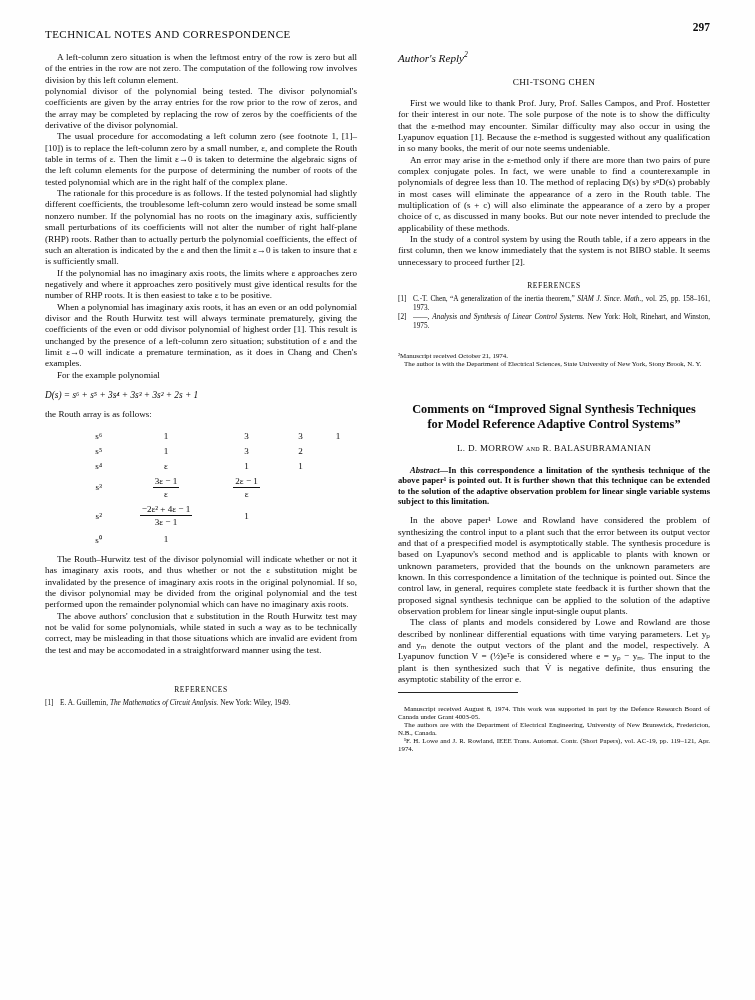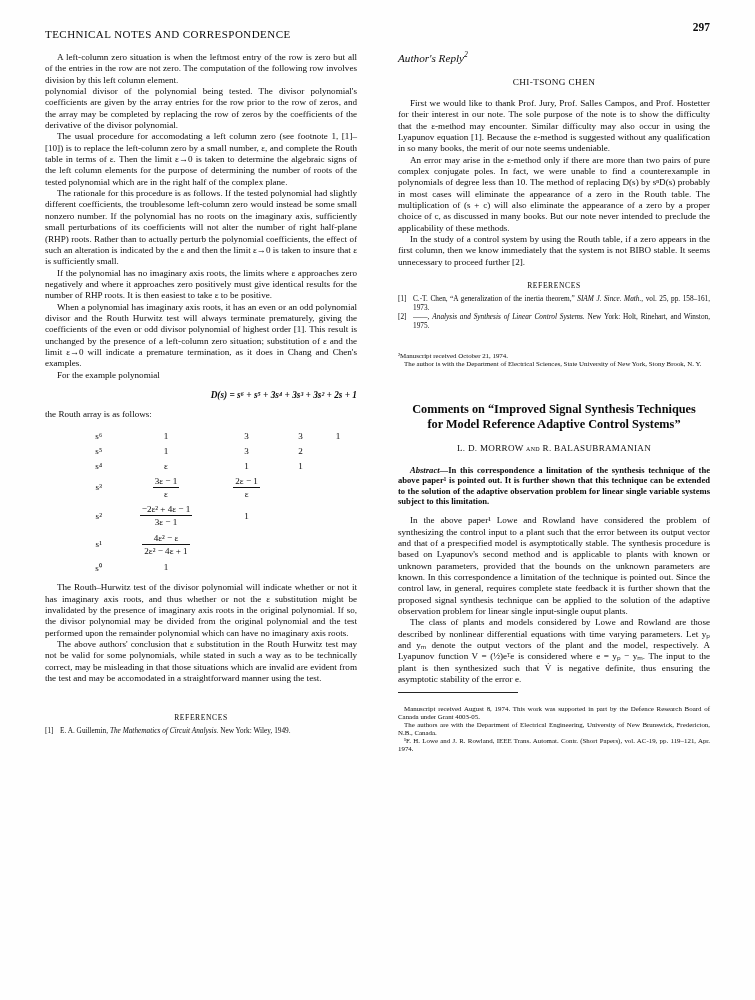--- a/index.html
+++ b/index.html
@@ -65,24 +65,23 @@
     line-height: 11.35px;
     text-align: justify;
     text-indent: 12px;
     hyphens: manual;
   }
   p.body.noind { text-indent: 0; }
   p.body.first { text-indent: 12px; }
 
   .eq {
     margin: 9px 0 9px 0;
-    text-align: right;
+    text-align: left;
     font-size: 9.3px;
     font-style: italic;
-    font-weight: bold;
   }
   sup, sub { font-size: 68%; line-height: 0; }
 
   
   .routh {
     margin: 8px 0 6px 0;
     width: 100%;
     border-collapse: collapse;
     font-size: 9.1px;
   }
@@ -268,32 +267,20 @@
               <span class="frac">
                 <span class="num">−2ε² + 4ε − 1</span>
                 <span class="den">3ε − 1</span>
               </span>
             </td>
             <td class="c2">1</td>
             <td class="c3"></td>
             <td class="c4"></td>
           </tr>
           <tr>
-            <td class="lab">s¹</td>
-            <td class="c1">
-              <span class="frac">
-                <span class="num">4ε² − ε</span>
-                <span class="den">2ε² − 4ε + 1</span>
-              </span>
-            </td>
-            <td class="c2"></td>
-            <td class="c3"></td>
-            <td class="c4"></td>
-          </tr>
-          <tr>
             <td class="lab">s⁰</td>
             <td class="c1">1</td>
             <td class="c2"></td>
             <td class="c3"></td>
             <td class="c4"></td>
           </tr>
         </tbody>
       </table>
 
       <p class="body">The Routh–Hurwitz test of the divisor polynomial will indicate whether or not it has imaginary axis roots, and thus whether or not the ε substitution might be invalidated by the presence of imaginary axis roots in the original polynomial. If so, the divisor polynomial may be divided from the original polynomial and the test performed upon the remainder polynomial which can have no imaginary axis roots.</p>

